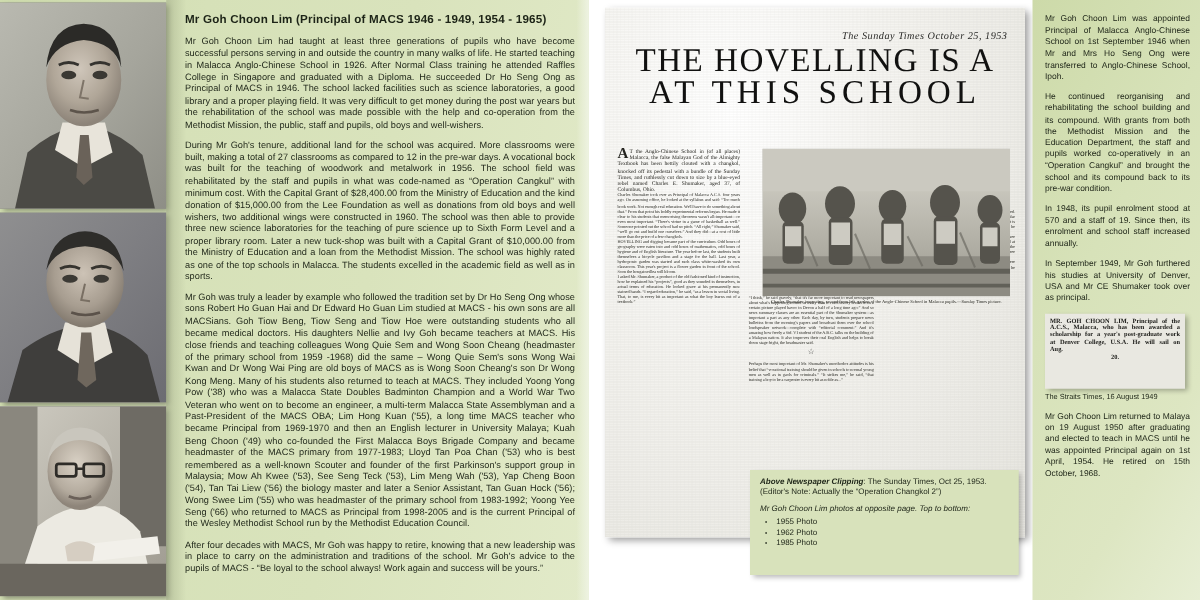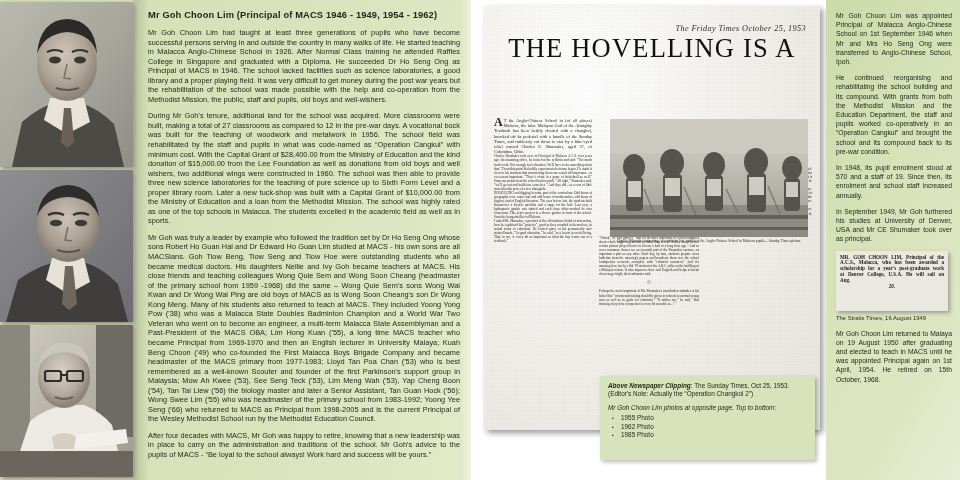--- a/index.html
+++ b/index.html
@@ -276,36 +276,37 @@
           <path d="M55 72 Q64 76 73 72" stroke="#6a6058" stroke-width="2" fill="none"></path>
           <path d="M72 110 L126 104 L128 118 L74 124 Z" fill="#f2f0ea"></path>
           <path d="M52 112 Q64 104 76 112 L74 124 L54 124 Z" fill="#d6cec2"></path>
         </svg>
       </div>
 
       <div class="photo-fade"></div>
     </div>
 
     <div class="article">
-      <h1>Mr Goh Choon Lim (Principal of MACS 1946 - 1949, 1954 - 1962)</h1>
+      <h1>Mr Goh Choon Lim (Principal of MACS 1946 - 1949, 1954 - 1965)</h1>
       <p>Mr Goh Choon Lim had taught at least three generations of pupils who have become successful persons serving in and outside the country in many walks of life. He started teaching in Malacca Anglo-Chinese School in 1926. After Normal Class training he attended Raffles College in Singapore and graduated with a Diploma. He succeeded Dr Ho Seng Ong as Principal of MACS in 1946. The school lacked facilities such as science laboratories, a good library and a proper playing field. It was very difficult to get money during the post war years but the rehabilitation of the school was made possible with the help and co-operation from the Methodist Mission, the public, staff and pupils, old boys and well-wishers.</p>
       <p>During Mr Goh's tenure, additional land for the school was acquired. More classrooms were built, making a total of 27 classrooms as compared to 12 in the pre-war days. A vocational bock was built for the teaching of woodwork and metalwork in 1956. The school field was rehabilitated by the staff and pupils in what was code-named as “Operation Cangkul” with minimum cost. With the Capital Grant of $28,400.00 from the Ministry of Education and the kind donation of $15,000.00 from the Lee Foundation as well as donations from old boys and well wishers, two additional wings were constructed in 1960. The school was then able to provide three new science laboratories for the teaching of pure science up to Sixth Form Level and a proper library room. Later a new tuck-shop was built with a Capital Grant of $10,000.00 from the Ministry of Education and a loan from the Methodist Mission. The school was highly rated as one of the top schools in Malacca. The students excelled in the academic field as well as in sports.</p>
       <p>Mr Goh was truly a leader by example who followed the tradition set by Dr Ho Seng Ong whose sons Robert Ho Guan Hai and Dr Edward Ho Guan Lim studied at MACS - his own sons are all MACSians. Goh Tiow Beng, Tiow Seng and Tiow Hoe were outstanding students who all became medical doctors. His daughters Nellie and Ivy Goh became teachers at MACS. His close friends and teaching colleagues Wong Quie Sem and Wong Soon Cheang (headmaster of the primary school from 1959 -1968) did the same – Wong Quie Sem's sons Wong Wai Kwan and Dr Wong Wai Ping are old boys of MACS as is Wong Soon Cheang's son Dr Wong Kong Meng. Many of his students also returned to teach at MACS. They included Yoong Yong Pow ('38) who was a Malacca State Doubles Badminton Champion and a World War Two Veteran who went on to become an engineer, a multi-term Malacca State Assemblyman and a Past-President of the MACS OBA; Lim Hong Kuan ('55), a long time MACS teacher who became Principal from 1969-1970 and then an English lecturer in University Malaya; Kuah Beng Choon ('49) who co-founded the First Malacca Boys Brigade Company and became headmaster of the MACS primary from 1977-1983; Lloyd Tan Poa Chan ('53) who is best remembered as a well-known Scouter and founder of the first Parkinson's support group in Malaysia; Mow Ah Kwee ('53), See Seng Teck ('53), Lim Meng Wah ('53), Yap Cheng Boon ('54), Tan Tai Liew ('56) the biology master and later a Senior Assistant, Tan Guan Hock ('56); Wong Swee Lim ('55) who was headmaster of the primary school from 1983-1992; Yoong Yee Seng ('66) who returned to MACS as Principal from 1998-2005 and is the current Principal of the Wesley Methodist School run by the Methodist Education Council.</p>
-      <p>After four decades with MACS, Mr Goh was happy to retire, knowing that a new leadership was in place to carry on the administration and traditions of the school. Mr Goh's advice to the pupils of MACS - “Be loyal to the school always! Work hard and success will be yours.”</p>
+      <p>After four decades with MACS, Mr Goh was happy to retire, knowing that a new leadership was in place to carry on the administration and traditions of the school. Mr Goh's advice to the pupils of MACS - “Be loyal to the school always! Work again and success will be yours.”</p>
     </div>
   </div>
 
   <div class="clip-wrap">
     <div class="clip"></div>
     <div class="clip-grain"></div>
 
-    <div class="clip-dateline">The Friday Times October 25, 1953</div>
+    <div class="clip-dateline">The Sunday Times October 25, 1953</div>
 
     <div class="clip-head">
       <span class="l1">THE HOVELLING IS A</span>
+      <span class="l3">AT THIS SCHOOL</span>
     </div>
 
     <div class="clip-cols">
 
       <div class="clip-col c1">
         <div class="lede">
           <span class="dropcap">A</span><span>T the Anglo-Chinese School in (of all places) Malacca, the false Malayan God of the Almighty Textbook has been hettily clouted with a changkol, knocked off its pedestal with a bundle of the Sunday Times, and ruthlessly cut down to size by a blue-eyed rebel named Charles E. Shumaker, aged 37, of Columbus, Ohio.</span>
         </div>
         <div class="micro">Charles Shumaker took over as Principal of Malacca A.C.S. four years ago. On assuming office, he looked at the syllabus and said: “Too much book work. Not enough real education. We'll have to do something about that.” From that point his boldly experimental reforms began. He made it clear to his students that memorising theorems wasn't all-important—or even most important. “There's virtue in a game of basketball as well.” Someone pointed out the school had no pitch. “All right,” Shumaker said, “we'll go out and build one ourselves.” And they did—at a cost of little more than the price of a few changkols.</div>
         <div class="micro">HOVELLING and digging became part of the curriculum. Odd hours of geography were eaten into and odd hours of mathematics, odd hours of hygiene and of English literature. The year before last, the students built themselves a bicycle pavilion and a stage for the hall. Last year, a hydroponic garden was started and each class white-washed its own classroom. This year's project is a flower garden in front of the school. Soon the bougainvillea will bloom.</div>

